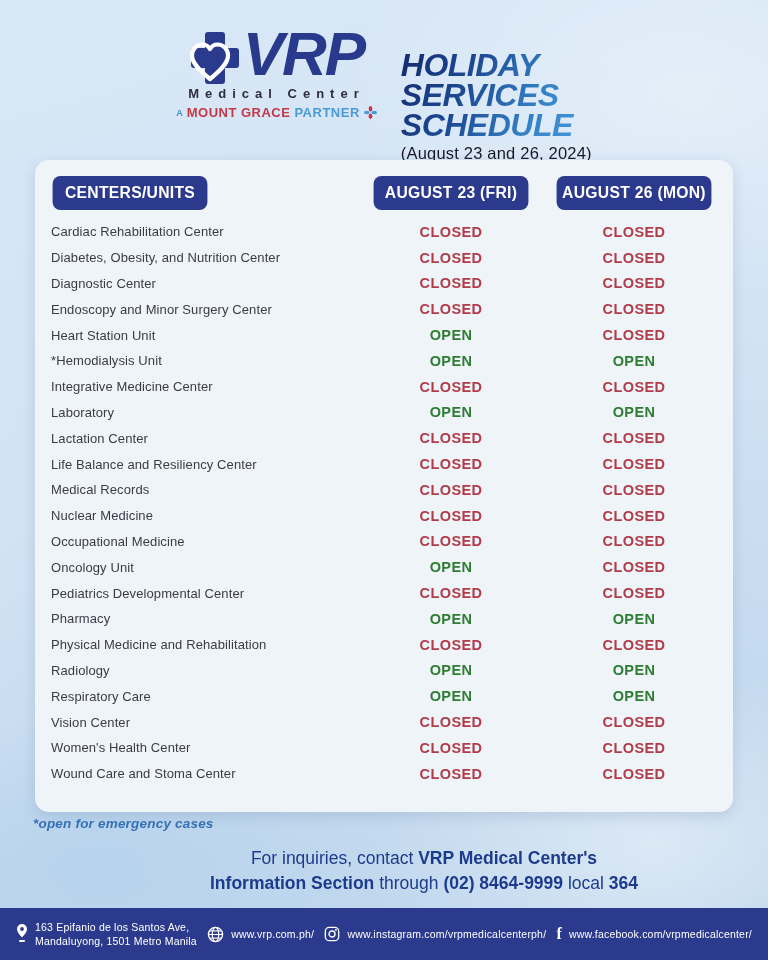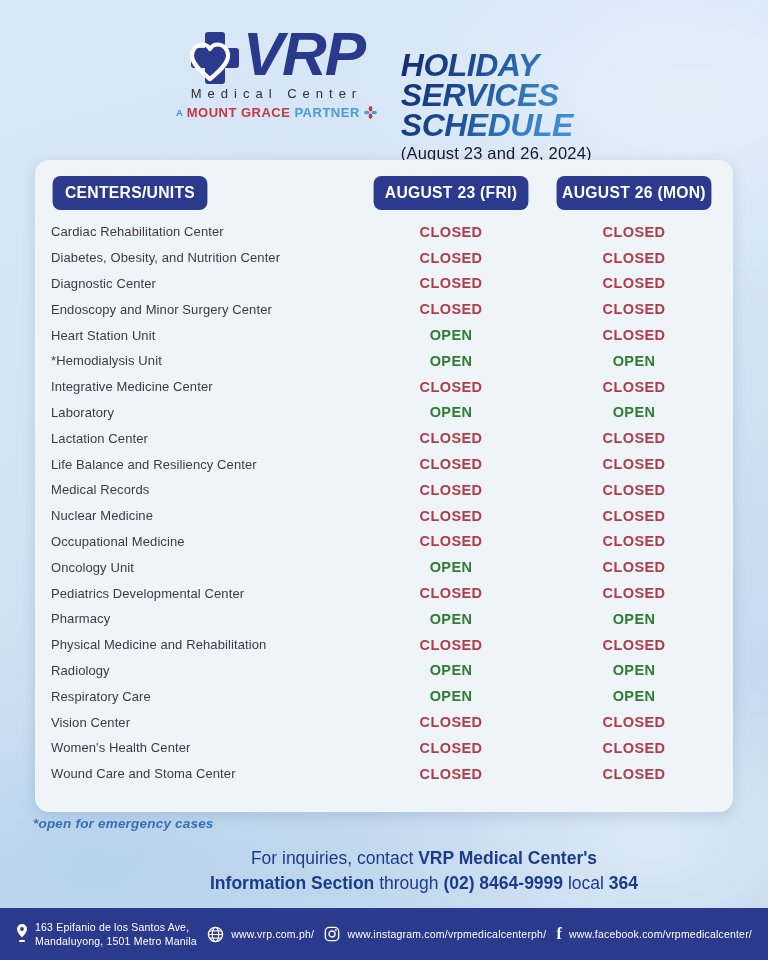--- a/index.html
+++ b/index.html
@@ -11,21 +11,21 @@
       radial-gradient(380px 220px at 12% 90%, rgba(173,205,236,.55), rgba(173,205,236,0) 70%),
       radial-gradient(500px 300px at 90% 10%, rgba(255,255,255,.35), rgba(255,255,255,0) 70%),
       linear-gradient(165deg,#d9e8f7 0%,#d2e3f4 45%,#c3d9ee 78%,#b9d3ec 100%);
   }
   
   .top{position:absolute;top:18px;left:0;width:100%;display:flex;justify-content:center;align-items:flex-start;gap:24px;}
   .logo-block{text-align:center;padding-top:8px;}
   .logo-row{display:flex;align-items:flex-end;justify-content:center;gap:2px;}
   .logo-mark{width:52px;height:56px;position:relative;top:4px;}
   .vrp-word{font-size:62px;line-height:56px;font-weight:800;font-style:italic;color:#293a8c;letter-spacing:-2px;}
-  .logo-sub{margin-top:4px;font-size:13px;letter-spacing:6px;color:#2e2e3a;font-weight:400;}
+  .logo-sub{margin-top:4px;font-size:13px;letter-spacing:6px;color:#2e2e3a;font-weight:700;}
   .logo-partner{margin-top:4px;font-size:13px;font-weight:800;display:flex;align-items:center;justify-content:center;gap:4px;}
   .lp-a{color:#3f8fd2;font-size:9px;font-weight:800;}
   .lp-mg{color:#c43744;letter-spacing:.5px;}
   .lp-p{color:#4a9ad6;letter-spacing:.5px;}
   .title-block{padding-top:4px;max-width:250px;}
   .big-title{
     font-size:32px;line-height:30px;font-weight:800;font-style:italic;letter-spacing:-.5px;
     background:linear-gradient(115deg,#132a6f 0%,#1d4a94 35%,#3582c7 70%,#4b9bdd 100%);
     -webkit-background-clip:text;background-clip:text;color:transparent;margin-top:28px;
   }

